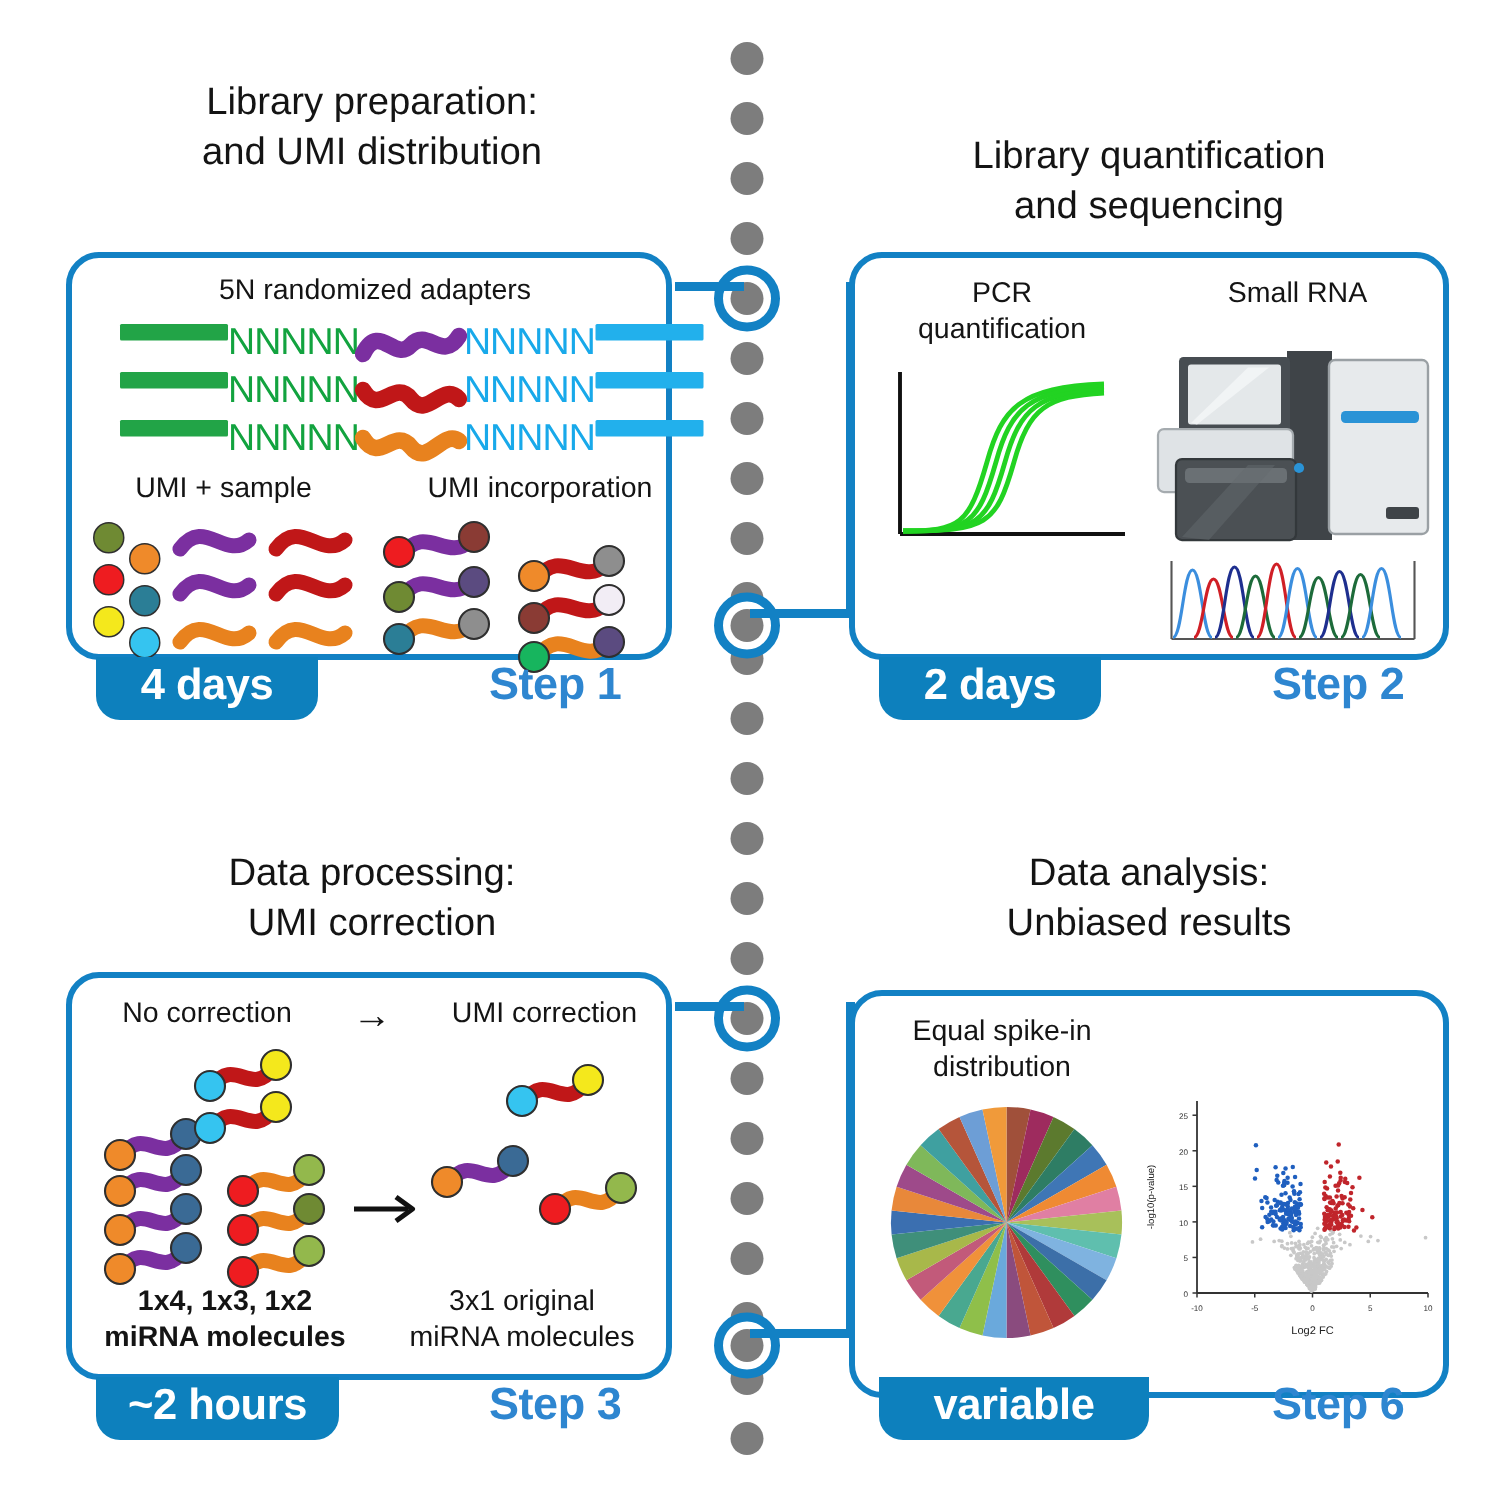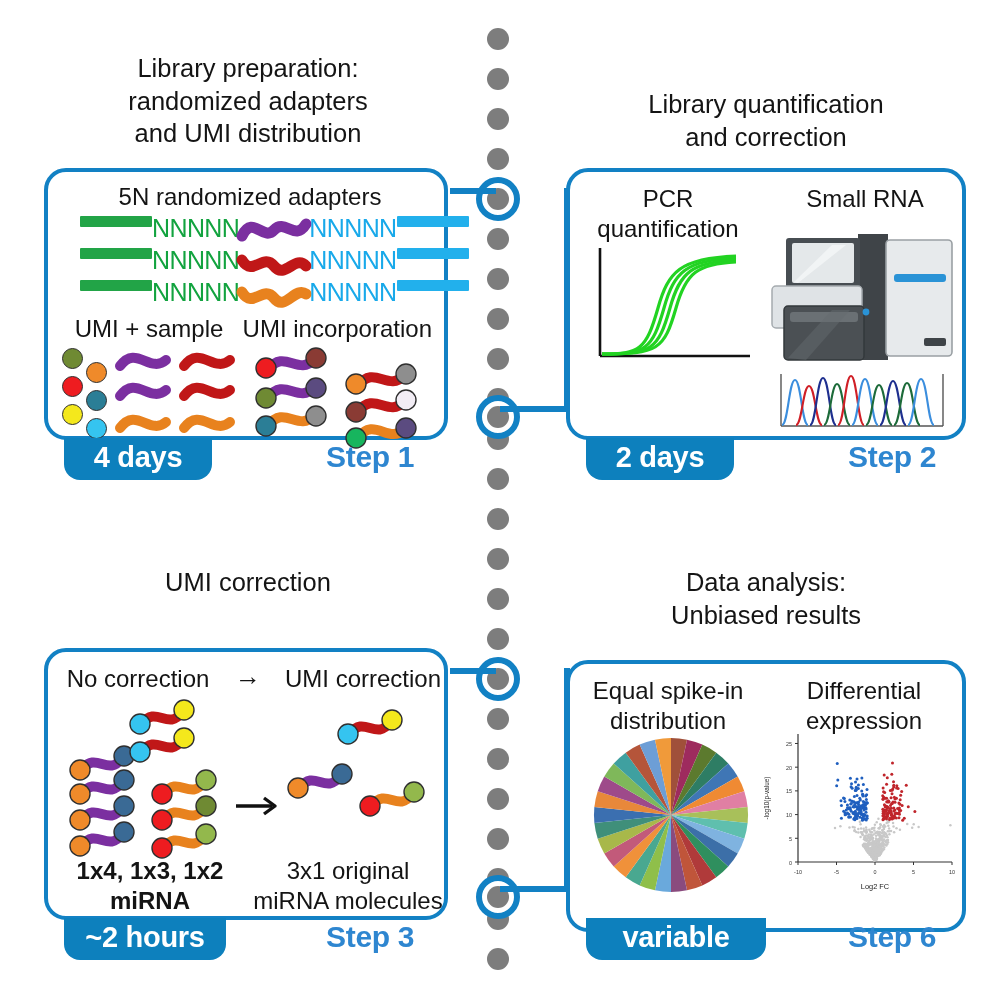--- a/index.html
+++ b/index.html
@@ -32,21 +32,21 @@
   
   .footer{position:absolute;height:42px;}
   .badge{position:absolute;left:0;top:0;height:42px;border-radius:0 0 16px 16px;
          background:#0d80bd;color:#ffffff;font-size:29px;font-weight:bold;
          display:flex;align-items:center;justify-content:center;
          letter-spacing:-0.3px;box-sizing:border-box;padding:0 16px 3px 16px;}
   .steplabel{position:absolute;top:-2px;height:42px;color:#2e86d0;font-size:30px;
              font-weight:bold;display:flex;align-items:center;letter-spacing:-0.3px;}
 
   
-  .cap{position:absolute;text-align:center;font-size:24px;line-height:1.24;color:#141414;}
+  .cap{position:absolute;text-align:center;font-size:19px;line-height:1.24;color:#141414;}
 
   
   .adrow{position:absolute;display:flex;align-items:flex-start;height:22px;}
   .bar{height:11px;border-radius:1px;}
   .bar.g{background:#22a447;}
   .bar.c{background:#22b0ec;}
   .nnn{font-size:25px;font-weight:400;letter-spacing:-0.6px;line-height:1;}
   .nnn.g{color:#12a33f;}
   .nnn.c{color:#18a9ea;}
 
@@ -104,21 +104,20 @@
   <div class="arm" style="left:500px;top:406px;width:70px;height:6px;"></div>
   <div class="arm" style="left:564px;top:188px;width:6px;height:224px;"></div>
 
   <div class="arm" style="left:450px;top:668px;width:46px;height:6px;"></div>
 
   <div class="arm" style="left:500px;top:886px;width:70px;height:6px;"></div>
   <div class="arm" style="left:564px;top:668px;width:6px;height:224px;"></div>
 
   <div class="heading" style="left:48px;top:52px;width:400px;">
     <div>Library preparation:</div>
-    <div>randomized adapters</div>
     <div>and UMI distribution</div>
   </div>
 
   <div class="panel" style="left:44px;top:168px;width:404px;height:272px;">
 
     <div class="cap" style="left:0;top:10px;width:404px;">5N randomized adapters</div>
 
     <div class="adrow" style="left:32px;top:44px;">
       <div class="bar g" style="width:72px;"></div>
       <span class="nnn g">NNNNN</span>
@@ -143,21 +142,21 @@
       <div class="bar g" style="width:72px;"></div>
       <span class="nnn g">NNNNN</span>
       <svg width="70" height="32" viewBox="0 0 70 32">
         <path d="M3 12 C14 30, 24 4, 35 18 C46 32, 56 6, 67 14" fill="none" stroke="#e8821e" stroke-width="11" stroke-linecap="round"></path>
       </svg>
       <span class="nnn c">NNNNN</span>
       <div class="bar c" style="width:72px;"></div>
     </div>
 
     <div class="cap" style="left:6px;top:142px;width:190px;">UMI + sample</div>
-    <div class="cap" style="left:188px;top:142px;width:196px;text-align:right;">UMI incorporation</div>
+    <div class="cap" style="left:214px;top:142px;width:196px;">UMI incorporation</div>
 
     <div style="position:absolute;left:14px;top:176px;">
       <div class="bead" style="left:0px;top:0px;width:21px;height:21px;background:#6f8a33;"></div>
       <div class="bead" style="left:24px;top:14px;width:21px;height:21px;background:#ef8a2a;"></div>
       <div class="bead" style="left:0px;top:28px;width:21px;height:21px;background:#ee1c20;"></div>
       <div class="bead" style="left:24px;top:42px;width:21px;height:21px;background:#2b7e96;"></div>
       <div class="bead" style="left:0px;top:56px;width:21px;height:21px;background:#f4e81c;"></div>
       <div class="bead" style="left:24px;top:70px;width:21px;height:21px;background:#35c4f0;"></div>
     </div>
 
@@ -193,21 +192,21 @@
     </svg>
   </div>
 
   <div class="footer" style="left:64px;top:438px;width:384px;">
     <div class="badge" style="width:148px;">4 days</div>
     <div class="steplabel" style="left:262px;">Step 1</div>
   </div>
 
   <div class="heading" style="left:560px;top:88px;width:412px;">
     <div>Library quantification</div>
-    <div>and correction</div>
+    <div>and sequencing</div>
   </div>
 
   <div class="panel" style="left:566px;top:168px;width:400px;height:272px;">
 
     <div class="cap" style="left:6px;top:12px;width:184px;">
       <div>PCR</div>
       <div>quantification</div>
     </div>
     <div class="cap" style="left:200px;top:12px;width:190px;">
       <div>Small RNA</div>
@@ -255,20 +254,21 @@
       </g>
     </svg>
   </div>
 
   <div class="footer" style="left:586px;top:438px;width:380px;">
     <div class="badge" style="width:148px;">2 days</div>
     <div class="steplabel" style="left:262px;">Step 2</div>
   </div>
 
   <div class="heading" style="left:48px;top:566px;width:400px;">
+    <div>Data processing:</div>
     <div>UMI correction</div>
   </div>
 
   <div class="panel" style="left:44px;top:648px;width:404px;height:272px;">
 
     <div class="cap" style="left:10px;top:12px;width:160px;">No correction</div>
     <div class="cap" style="left:172px;top:8px;width:56px;font-size:26px;">→</div>
     <div class="cap" style="left:230px;top:12px;width:170px;">UMI correction</div>
 
     <svg style="position:absolute;left:12px;top:42px;" width="230" height="170" viewBox="0 0 230 170">
@@ -361,24 +361,20 @@
   <div class="heading" style="left:560px;top:566px;width:412px;">
     <div>Data analysis:</div>
     <div>Unbiased results</div>
   </div>
 
   <div class="panel" style="left:566px;top:648px;width:400px;height:272px;margin-top:12px;">
 
     <div class="cap" style="left:8px;top:12px;width:180px;">
       <div>Equal spike-in</div>
       <div>distribution</div>
-    </div>
-    <div class="cap" style="left:196px;top:12px;width:196px;">
-      <div>Differential</div>
-      <div>expression</div>
     </div>
 
     <svg style="position:absolute;left:20px;top:70px;" width="162" height="162" viewBox="-82 -82 164 164" id="pie-svg">
         <path d="M0 0 L0.00 -78.00 A78 78 0 0 1 16.22 -76.30 Z" fill="#a0503a"></path>
         <path d="M0 0 L16.22 -76.30 A78 78 0 0 1 31.73 -71.26 Z" fill="#9e2b5e"></path>
         <path d="M0 0 L31.73 -71.26 A78 78 0 0 1 45.85 -63.10 Z" fill="#5c7a2e"></path>
         <path d="M0 0 L45.85 -63.10 A78 78 0 0 1 57.97 -52.19 Z" fill="#2e7d64"></path>
         <path d="M0 0 L57.97 -52.19 A78 78 0 0 1 67.55 -39.00 Z" fill="#3f76b5"></path>
         <path d="M0 0 L67.55 -39.00 A78 78 0 0 1 74.18 -24.10 Z" fill="#ef8a33"></path>
         <path d="M0 0 L74.18 -24.10 A78 78 0 0 1 77.57 -8.15 Z" fill="#e07fa3"></path>

